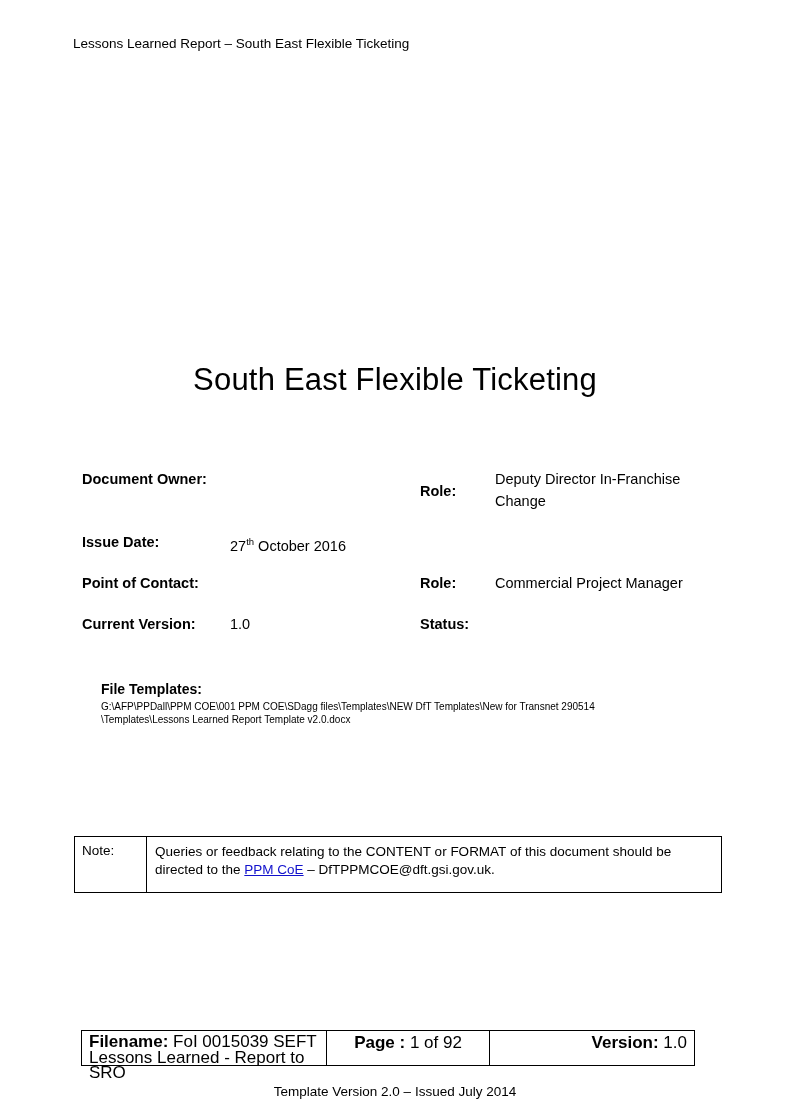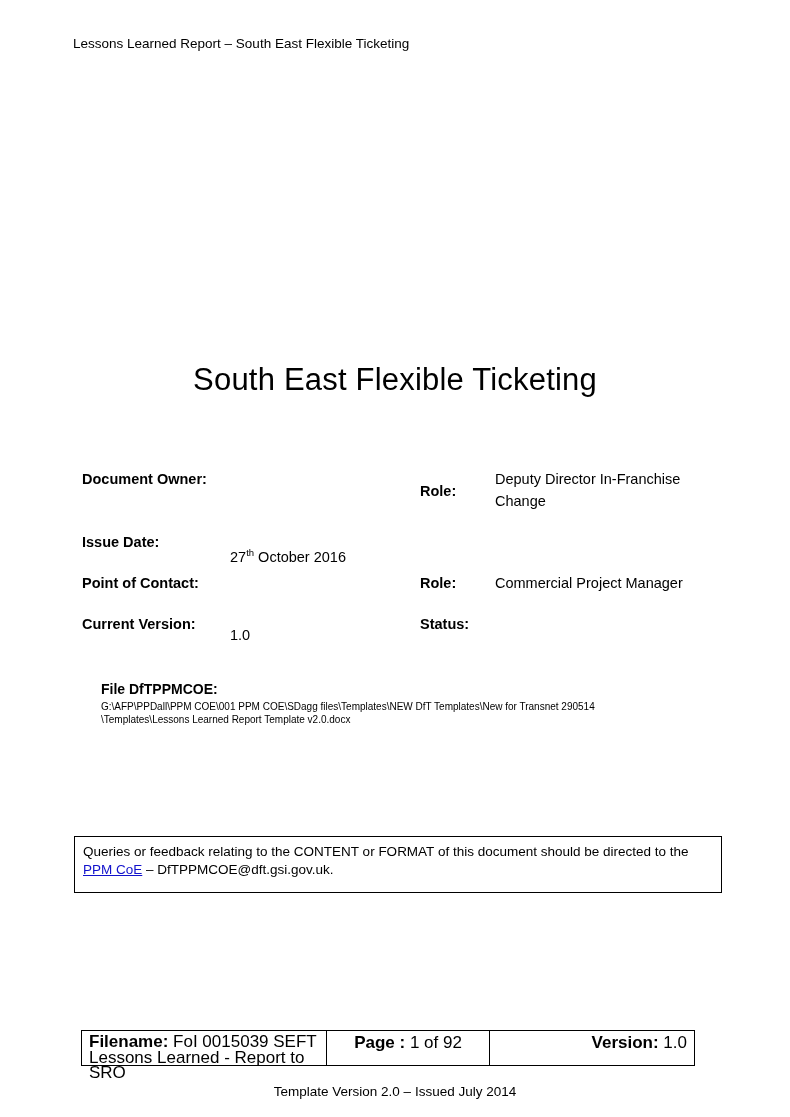--- a/index.html
+++ b/index.html
@@ -70,21 +70,20 @@
     line-height: 22px;
     width: 150px;
   }
   .lbl.two-line { line-height: 22px; }
   .val-left {
     position: absolute;
     left: 148px;
     top: 0;
     font-size: 14.5px;
     line-height: 22px;
-    margin-top: 11px;
   }
   .lbl-right {
     position: absolute;
     left: 338px;
     top: 0;
     font-size: 14.5px;
     font-weight: bold;
     line-height: 22px;
   }
   .val-right {
@@ -220,25 +219,26 @@
 
     <div class="meta-row" style="margin-top:16px;">
       <div class="lbl" style="width:170px;">Current Version:</div>
       <div class="val-left">1.0</div>
       <div class="lbl-right">Status:</div>
     </div>
 
   </div>
 
   <div class="file-loc">
-    <div class="file-loc-label">File DfTPPMCOE:</div>
+    <div class="file-loc-label">File Templates:</div>
     <div class="file-loc-path">G:\AFP\PPDall\PPM COE\001 PPM COE\SDagg files\Templates\NEW DfT Templates\New for Transnet 290514\Templates\Lessons Learned Report Template v2.0.docx</div>
   </div>
 
   <div class="note-box">
+    <div class="note-cell-label">Note:</div>
     <div class="note-cell-text">
       <span>Queries or feedback relating to the CONTENT or FORMAT of this document should be directed to the </span><a class="note-link" href="#">PPM CoE</a><span> – DfTPPMCOE@dft.gsi.gov.uk.</span>
     </div>
   </div>
 
   <div class="footer-table">
     <div class="fcell fcell-1">
       <div><b class="n">Filename:</b><span> FoI 0015039 SEFT</span></div>
       <div>Lessons Learned - Report to SRO</div>
     </div>

